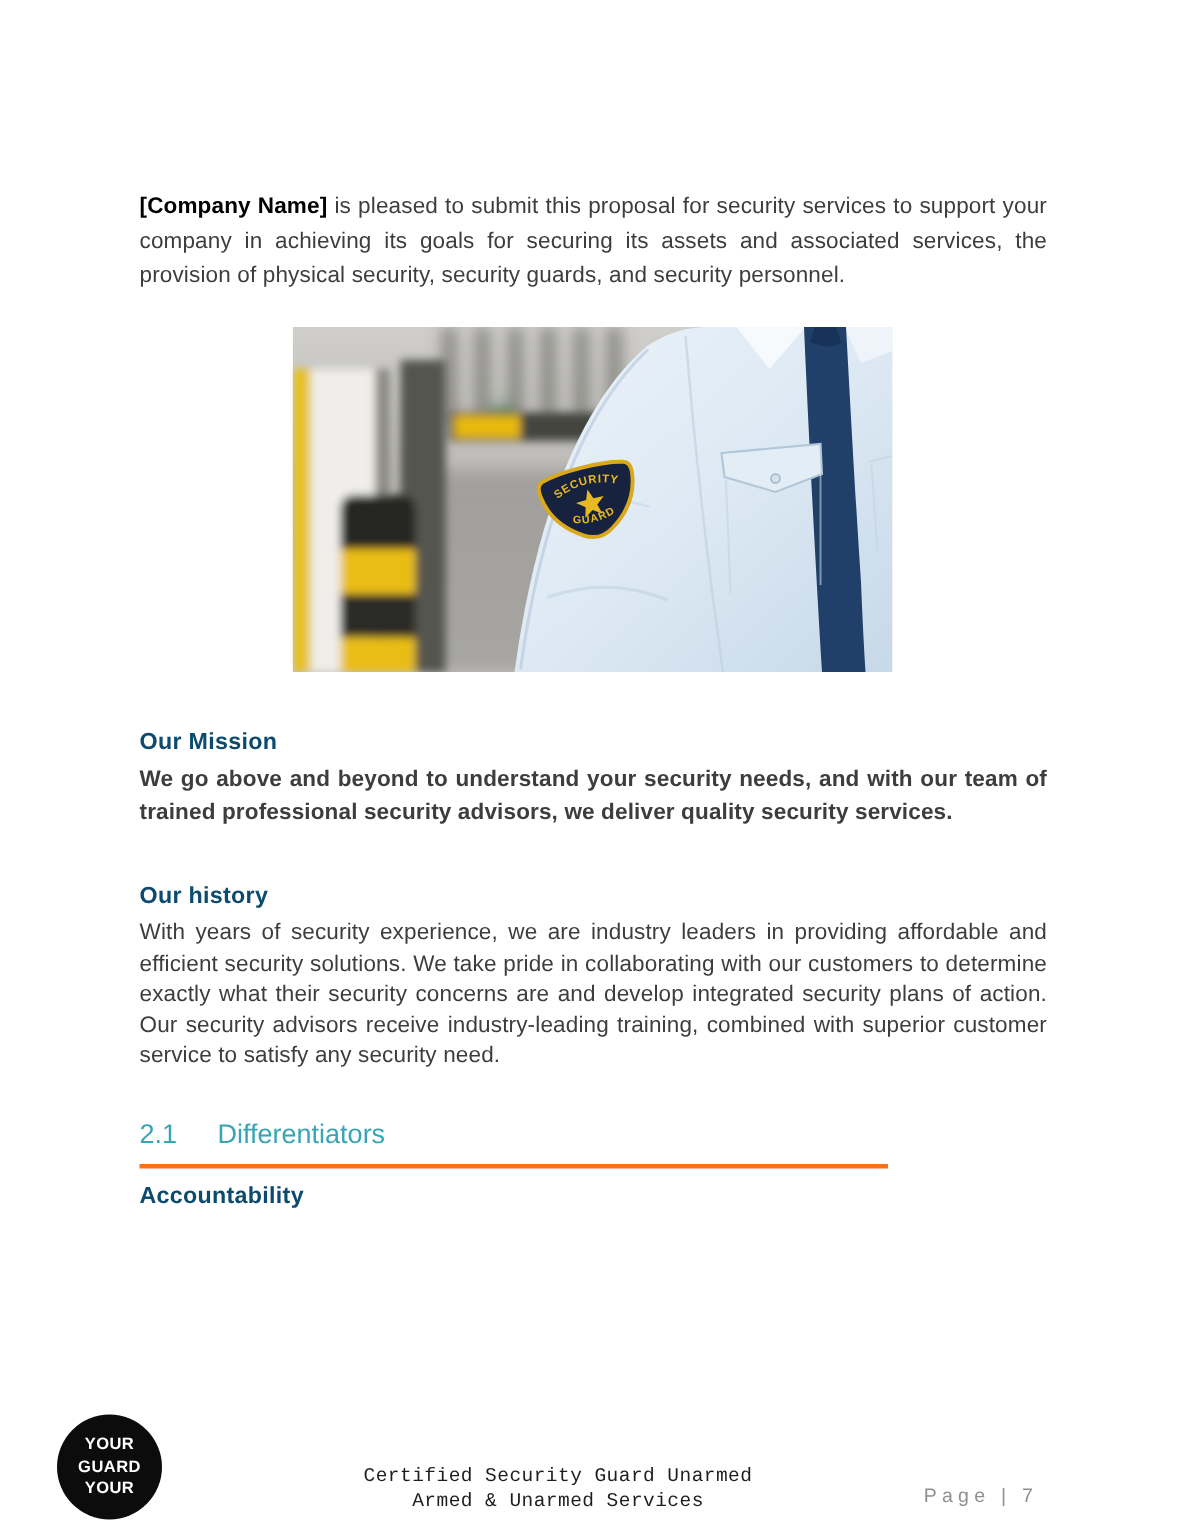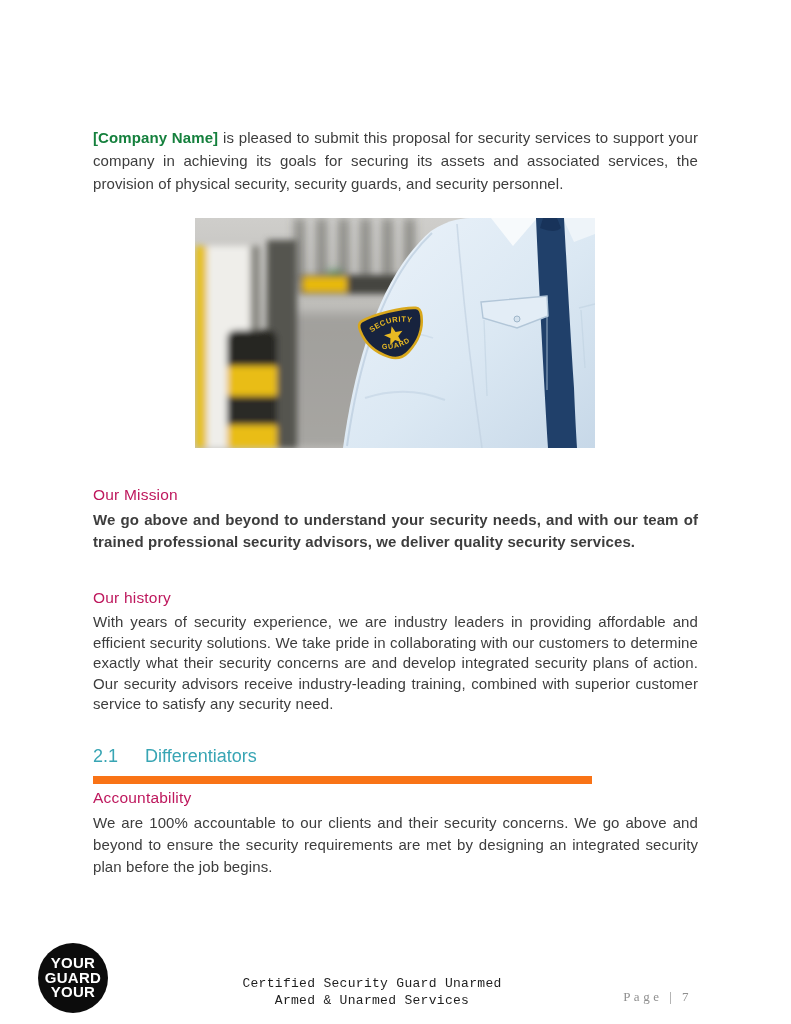--- a/index.html
+++ b/index.html
@@ -17,65 +17,65 @@
   }
   .body-text {
     position: absolute;
     left: 93px; width: 605px;
     font-size: 15px; line-height: 21.8px;
     text-align: justify;
     color: #3d3d3d;
     letter-spacing: 0.1px;
   }
   .intro { top: 126px; line-height: 23px; }
-  .intro b { color: #15803d; }
+  .intro b { color: #000000; }
   .photo-wrap {
     position: absolute; left: 195px; top: 218px;
     width: 400px; height: 230px; overflow: hidden;
   }
   .teal-heading {
     position: absolute; left: 93px;
-    font-size: 15.5px; color: #be185d;
-    font-weight: 400; letter-spacing: 0.2px;
+    font-size: 15.5px; color: #0c4a6e;
+    font-weight: 700; letter-spacing: 0.2px;
   }
   .h-mission { top: 486px; }
   .p-mission { top: 509px; font-weight: bold; }
   .h-history { top: 589px; }
   .p-history { top: 612px; line-height: 20.6px; }
   .numbered-heading {
     position: absolute; left: 93px; top: 746px;
     width: 499px;
     font-size: 18px; color: #38a5b4; font-weight: 400;
     padding-bottom: 9px;
-    border-bottom: 8px solid #f97316;
+    border-bottom: 3px solid #f97316;
   }
   .numbered-heading .num { display: inline-block; margin-right: 27px; }
   .h-accountability { top: 789px; text-align: right; }
   .p-accountability { top: 812px; }
   .footer { position: absolute; left: 0; top: 930px; width: 791px; height: 94px; }
   .logo-circle {
     position: absolute; left: 38px; top: 13px;
     width: 70px; height: 70px;
     background: #0c0c0c; border-radius: 50%;
     display: flex; flex-direction: column;
     align-items: center; justify-content: center;
     color: #ffffff; font-weight: 700;
-    font-size: 15px; line-height: 14.5px;
+    font-size: 11px; line-height: 14.5px;
     letter-spacing: 0.3px; text-align: center;
   }
   .footer-center {
     position: absolute; left: 172px; top: 45px;
     width: 400px; text-align: center;
     font-family: "Liberation Mono", monospace;
     font-size: 13px; line-height: 17px;
     color: #1e1e1e; letter-spacing: 0.3px;
   }
   .page-number {
     position: absolute; right: 99px; top: 59px;
-    font-family: Liberation Serif, serif;
+    font-family: Liberation Sans, sans-serif;
     font-size: 13px; color: #8f8f8f;
     letter-spacing: 3.5px;
     padding-left: 32px;
   }
 </style>
 </head>
 <body>
 
 <div class="page">
 
@@ -166,21 +166,20 @@
 
   <h3 class="teal-heading h-mission">Our Mission</h3>
   <p class="body-text p-mission">We go above and beyond to understand your security needs, and with our team of trained professional security advisors, we deliver quality security services.</p>
 
   <h3 class="teal-heading h-history">Our history</h3>
   <p class="body-text p-history">With years of security experience, we are industry leaders in providing affordable and efficient security solutions. We take pride in collaborating with our customers to determine exactly what their security concerns are and develop integrated security plans of action. Our security advisors receive industry-leading training, combined with superior customer service to satisfy any security need.</p>
 
   <h2 class="numbered-heading"><span class="num">2.1</span><span>Differentiators</span></h2>
 
   <h3 class="teal-heading h-accountability">Accountability</h3>
-  <p class="body-text p-accountability">We are 100% accountable to our clients and their security concerns. We go above and beyond to ensure the security requirements are met by designing an integrated security plan before the job begins.</p>
 
   <div class="footer">
     <div class="logo-circle">
       <span>YOUR</span>
       <span>GUARD</span>
       <span>YOUR</span>
     </div>
     <div class="footer-center">
       <div>Certified Security Guard Unarmed</div>
       <div>Armed &amp; Unarmed Services</div>

